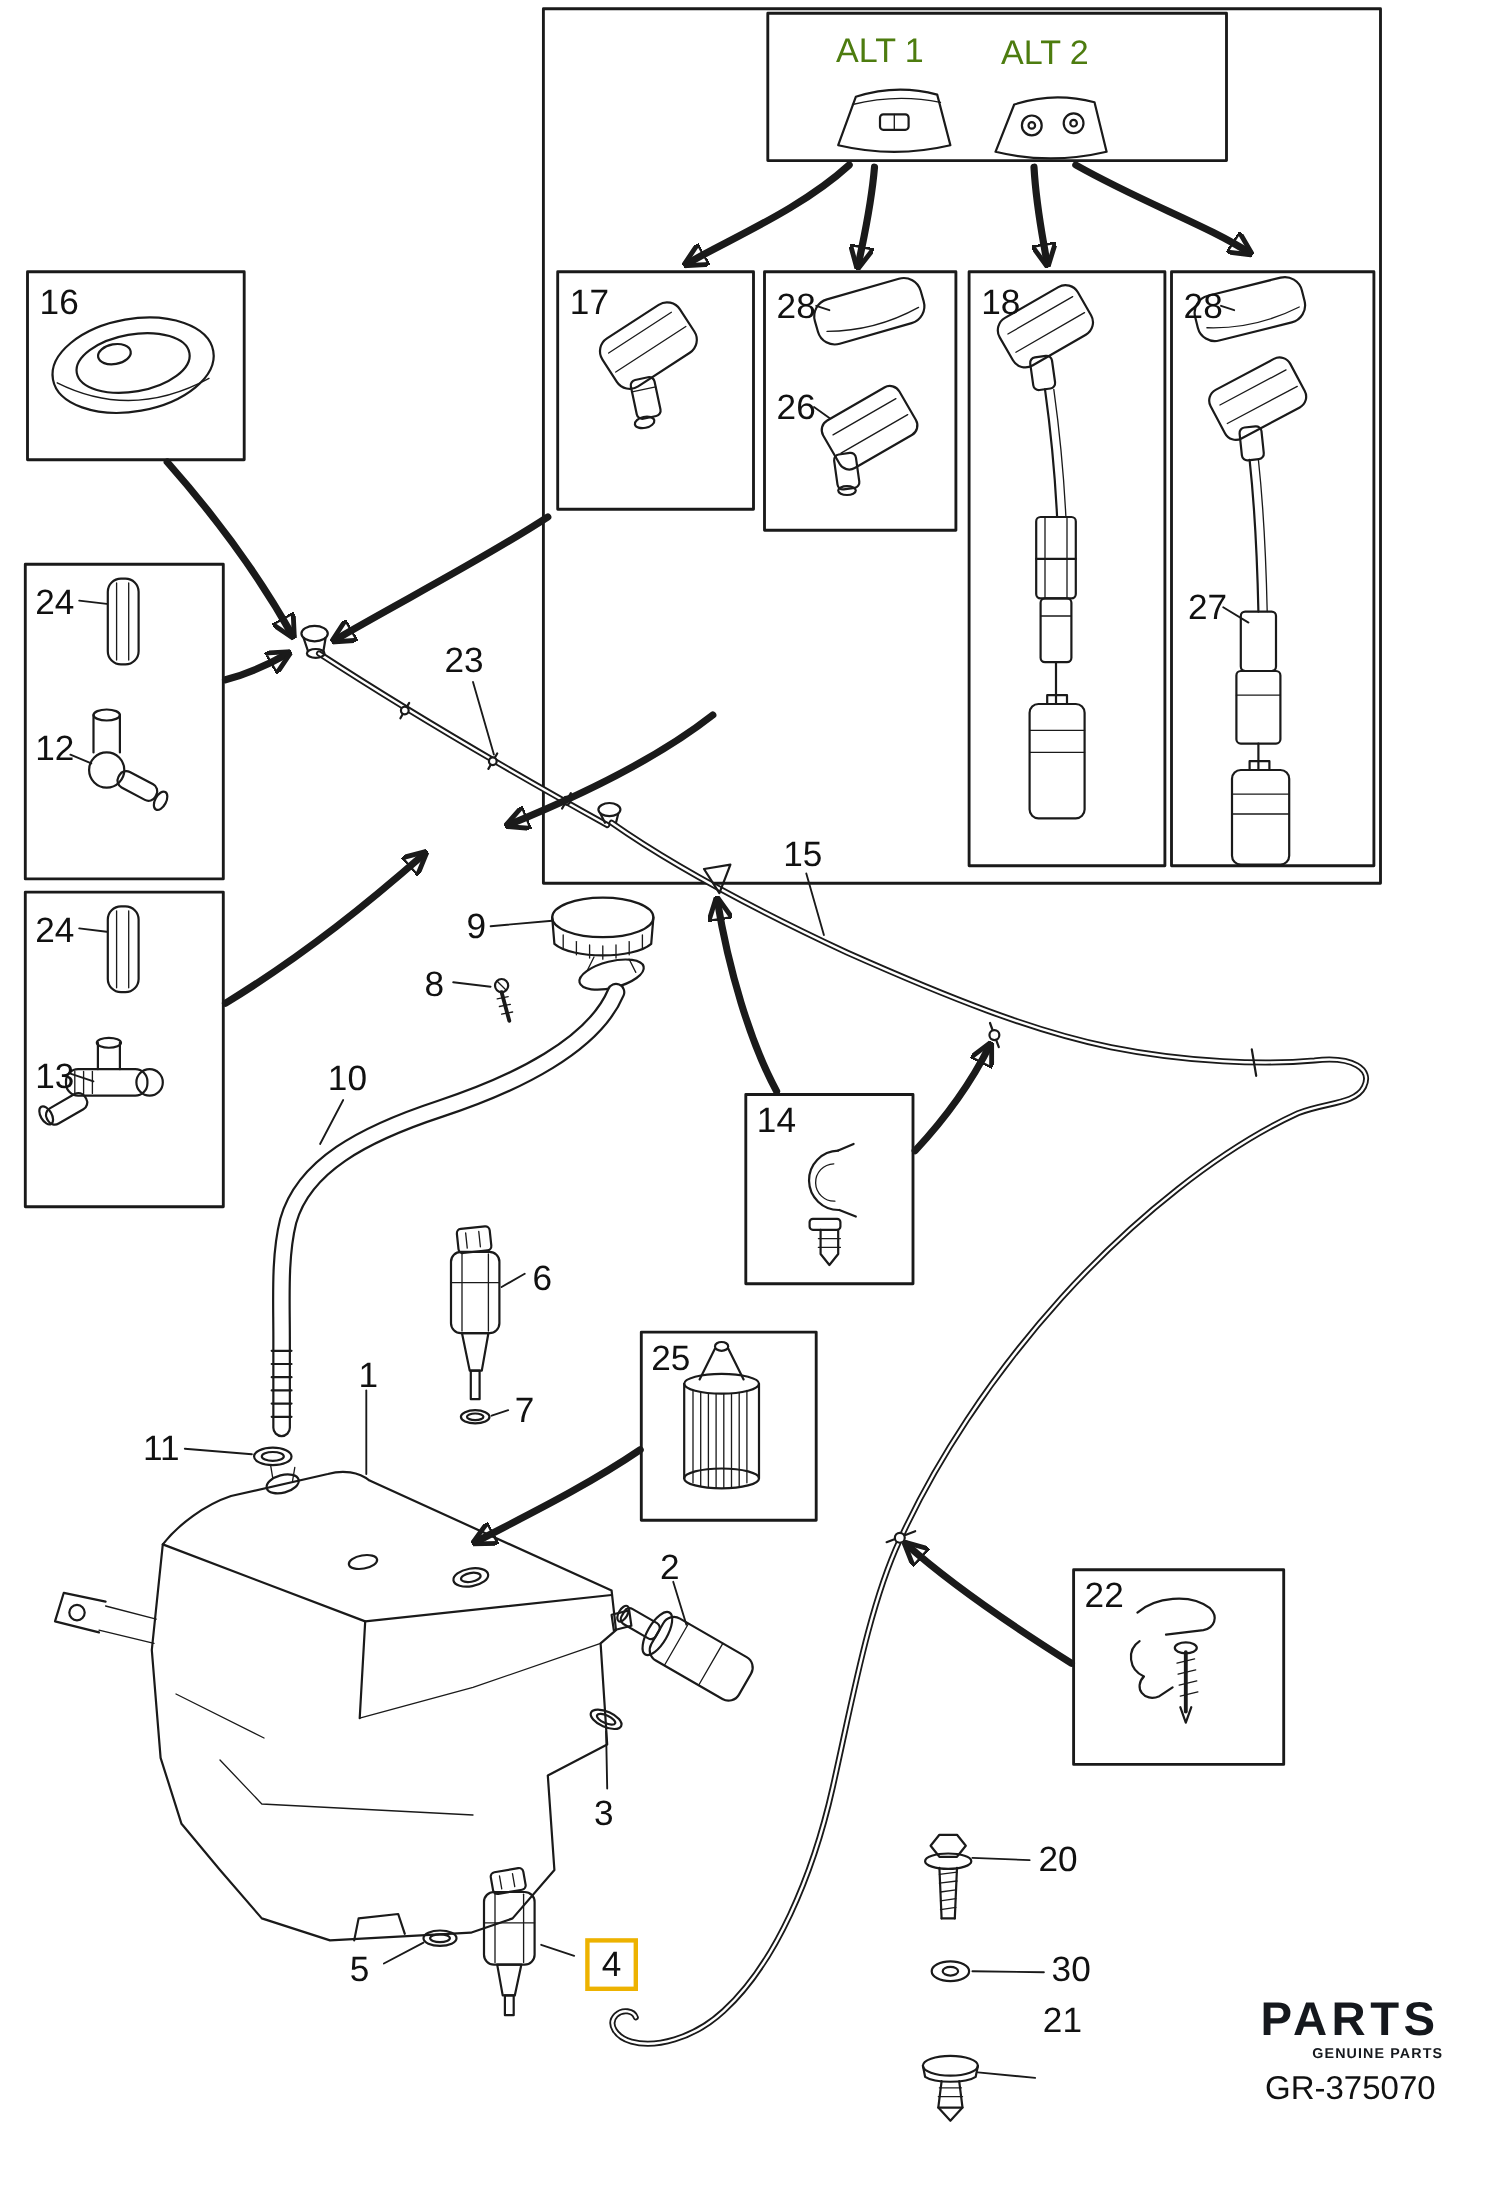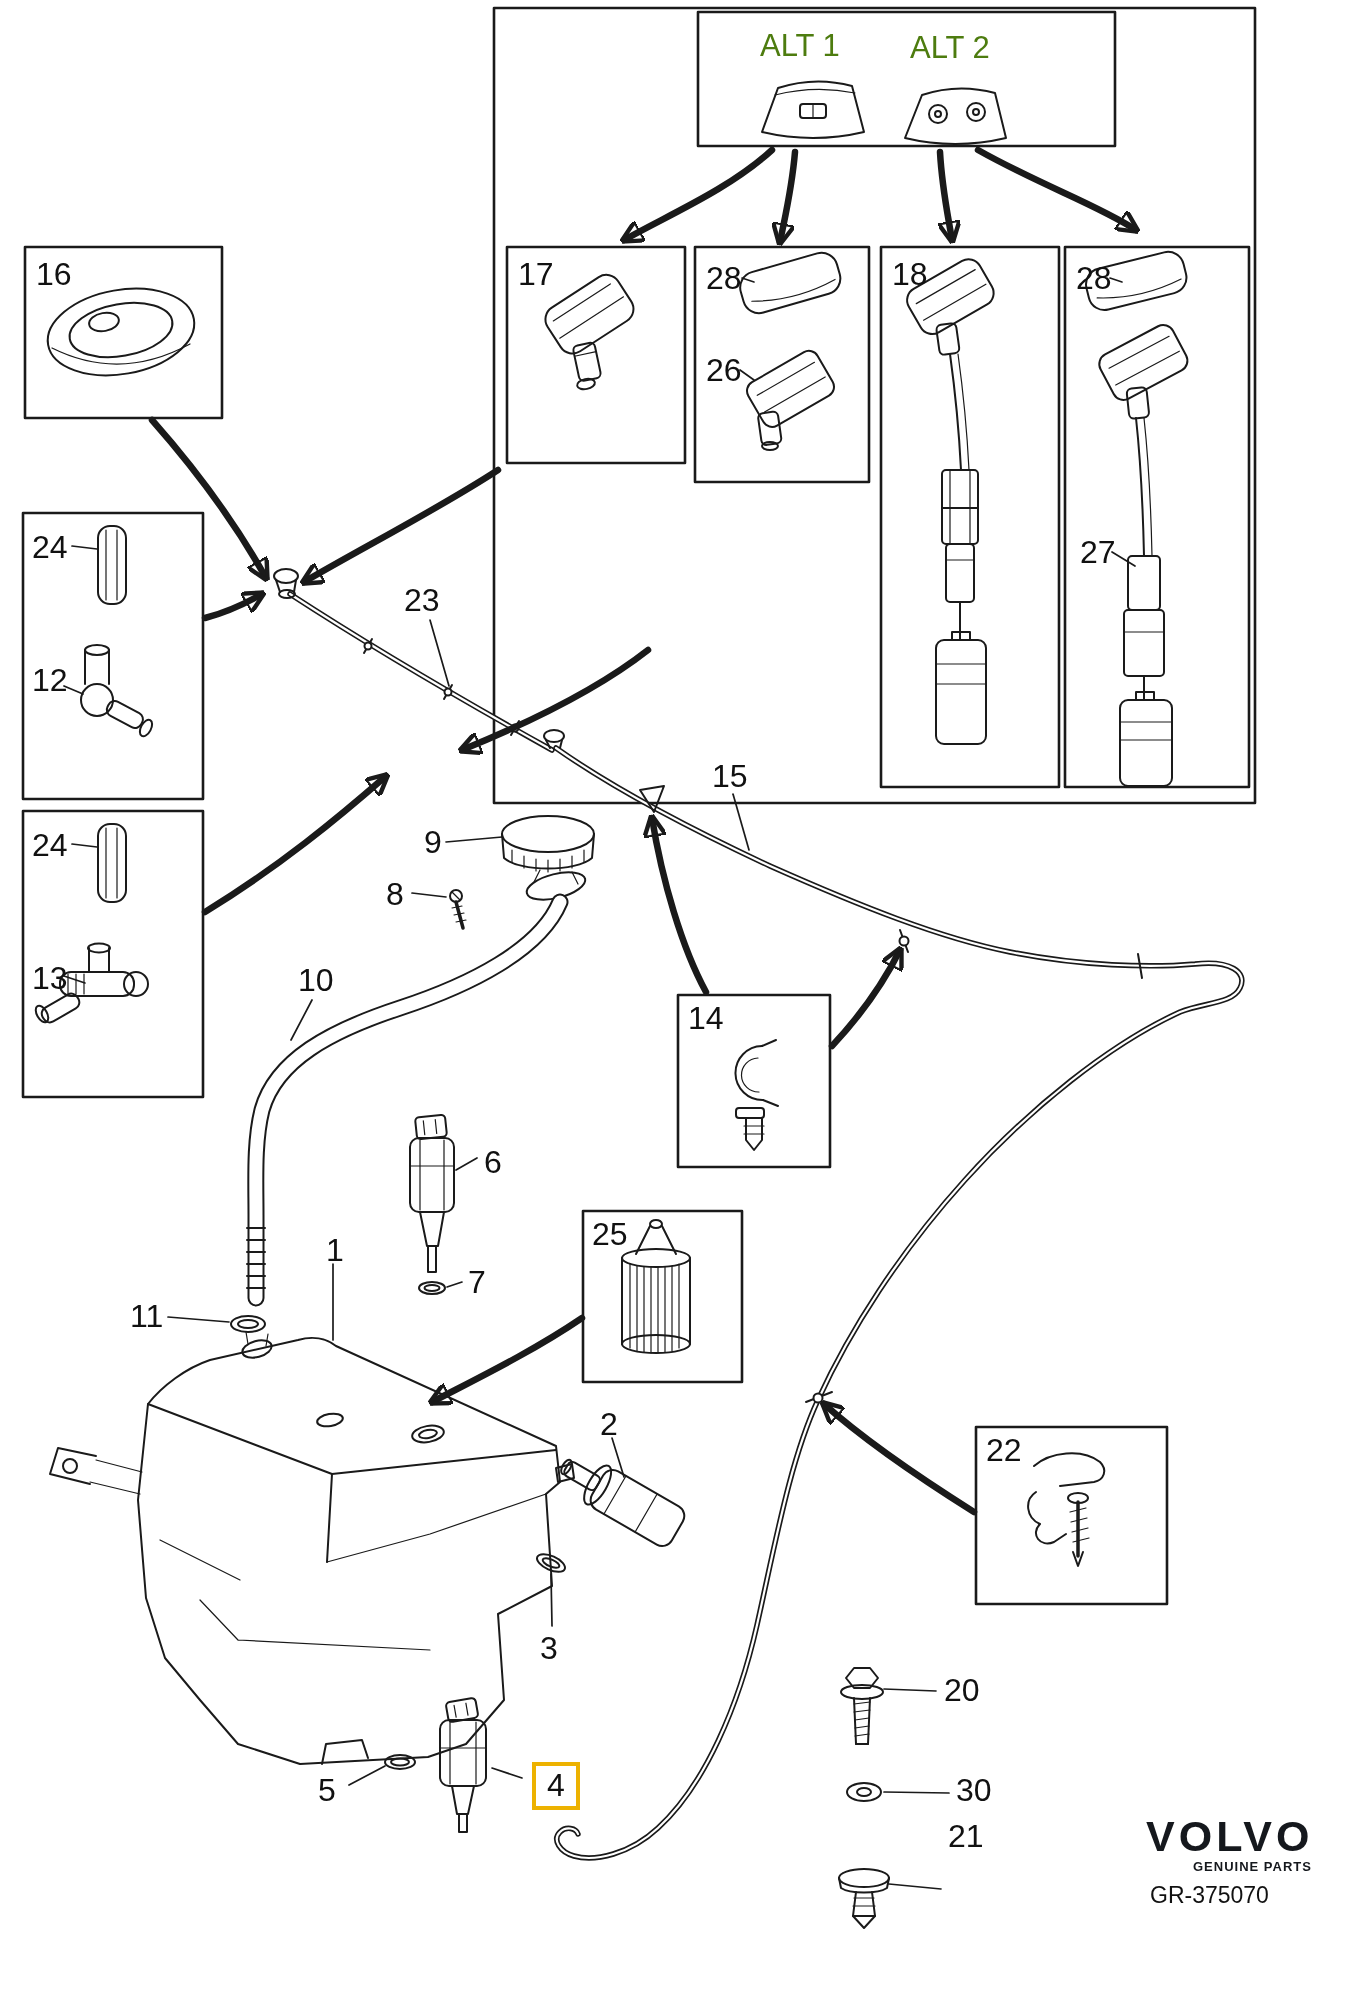--- a/index.html
+++ b/index.html
@@ -17,21 +17,21 @@
   .art .tubeO{stroke-width:17;}
   .art .tubeI{stroke:#fff;stroke-width:13;}
   .art .dot{fill:#fff;}
   .callout{position:absolute;font-size:32px;line-height:1;color:#111;white-space:nowrap;}
   .callout.highlighted{border:4px solid var(--hl,#EDB200);padding:3px 11px 5px;background:#fff;}
   .alt-label{position:absolute;font-size:31px;line-height:1;color:#4d7c0f;}
   .brand{position:absolute;left:1146px;top:1812px;font-size:43px;font-weight:bold;
          letter-spacing:4px;color:#15181d;}
   .brand-sub{position:absolute;left:1193px;top:1859px;font-size:13px;font-weight:bold;
          letter-spacing:1px;color:#15181d;}
-  .drawing-number{position:absolute;left:1150px;top:1882px;font-size:23px;color:#111;}
+  .drawing-number{position:absolute;left:1150px;top:1882px;font-size:30px;color:#111;}
 </style>
 </head>
 <body>
 
 <div class="stage">
 
 <svg class="art" width="1369" height="2000" viewBox="0 0 1369 2000">
   <defs>
     <marker id="ah" viewBox="0 0 10 10" refX="8.5" refY="5" markerWidth="3.4" markerHeight="3.4" orient="auto-start-reverse">
       <path d="M0,0 L10,5 L0,10 Z" fill="#1a1a1a" stroke="none"></path>
@@ -473,17 +473,17 @@
       <div class="callout" style="left: 600px; top: 1408px;">2</div>
       <div class="callout" style="left: 986px; top: 1434px;">22</div>
       <div class="callout" style="left: 540px; top: 1632px;">3</div>
       <div class="callout" style="left: 318px; top: 1774px;">5</div>
       <div class="callout highlighted" style="left: 532px; top: 1762px;">4</div>
       <div class="callout" style="left: 944px; top: 1674px;">20</div>
       <div class="callout" style="left: 956px; top: 1774px;">30</div>
       <div class="callout" style="left: 948px; top: 1820px;">21</div>
     </div>
 
-<div class="brand">VOLVO</div>
+<div class="brand">PARTS</div>
 <div class="brand-sub">GENUINE PARTS</div>
 <div class="drawing-number">GR-375070</div>
 
 </div>
 
 </body></html>

